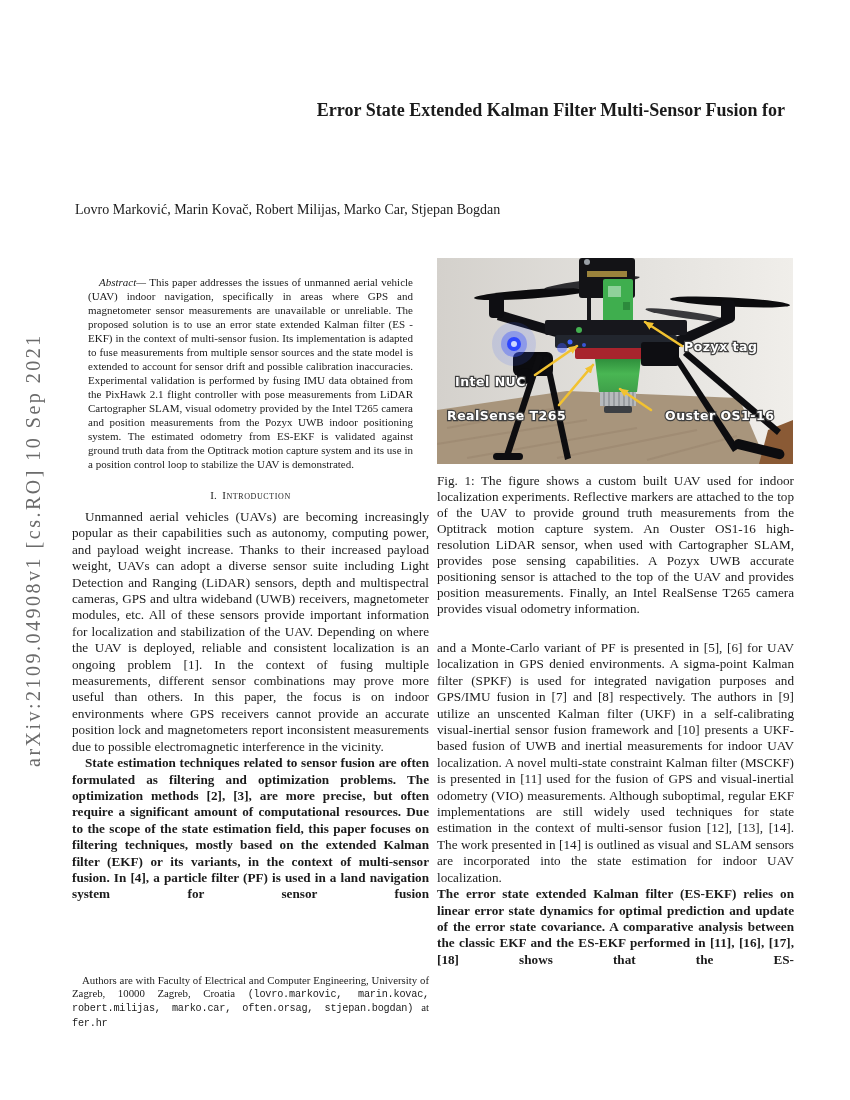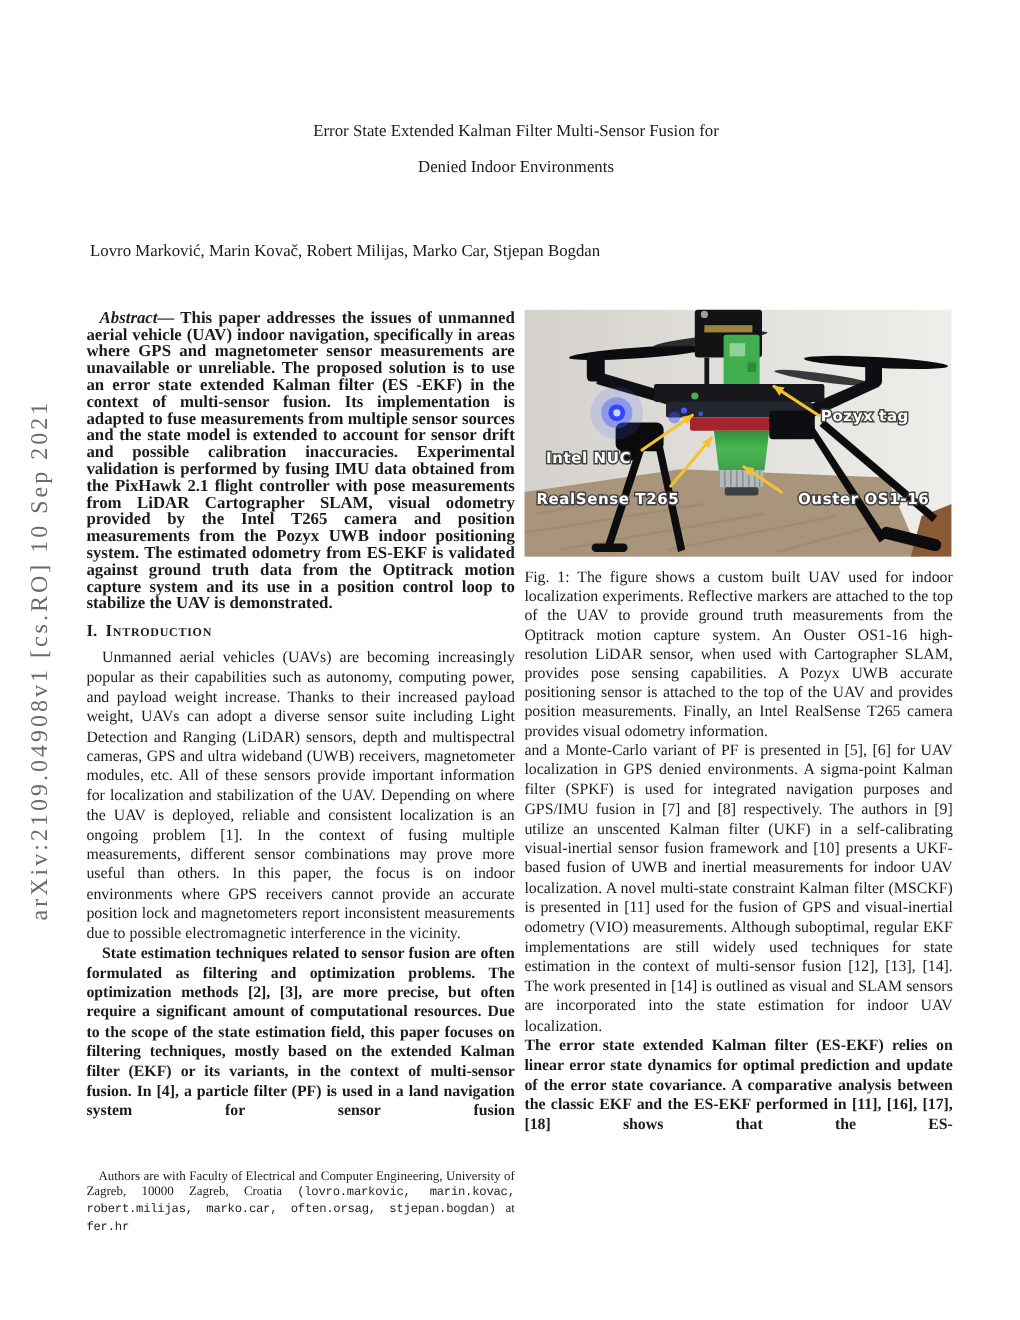--- a/index.html
+++ b/index.html
@@ -12,55 +12,55 @@
   .arxiv-watermark {
     position:absolute; left:22px; top:285px; height:530px;
     writing-mode:vertical-rl; transform:rotate(180deg);
     font-size:20px; letter-spacing:2.5px; color:#6b6b6b;
     text-align:center; white-space:nowrap;
   }
 
   
   .title {
     position:absolute; top:95px; left:75px; width:710px;
-    text-align:center; font-weight:normal; font-size:14px; line-height:30px;
+    text-align:right; font-weight:bold; font-size:18px; line-height:30px;
   }
   .authors {
     position:absolute; top:202px; left:75px; width:710px;
     text-align:left; font-size:14px;
   }
 
   
   .col { text-align:justify; }
   .col-left  { position:absolute; left:72px;  top:259px; width:357px; }
   .col-right { position:absolute; left:437px; top:258px; width:357px; }
 
   .abstract {
-    margin:0; font-size:14px; line-height:14px; font-weight:bold;
+    margin:16px; font-size:11px; line-height:14px; font-weight:normal;
     text-indent:11px;
   }
   .abstract-label { font-style:italic; }
 
   .section-heading {
-    margin:7px 0 5px 0; text-align:left; font-weight:bold;
-    font-size:14px; line-height:17px;
+    margin:7px 0 5px 0; text-align:center; font-weight:normal;
+    font-size:11px; line-height:17px;
   }
   .section-heading .sc { font-variant:small-caps; letter-spacing:0.6px; }
 
   .body-par { margin:0; font-size:13.2px; line-height:16.4px; }
   .indent { text-indent:13px; }
   .cont { text-align-last:justify;font-weight:bold; } 
 
   
   .figure { margin:0; padding:0; }
   .figure-image { display:block; width:356px; height:206px; }
   .figure-caption {
     margin:9px 0 0 0; font-size:13.2px; line-height:16px; text-align:justify;
   }
-  .rc-first { }
+  .rc-first { margin-top:23px; }
 
   .fig-label {
     font-family:"DejaVu Sans", sans-serif; font-weight:bold; font-size:12.5px;
     fill:#ffffff; stroke:#3f3f3f; stroke-width:2.4px; paint-order:stroke;
     letter-spacing:0.5px;
   }
   .fig-arrow { stroke-width:2.6; stroke-linecap:round; fill:none; }
 
   
   .footnote {
@@ -71,21 +71,20 @@
 </style>
 </head>
 <body>
 
 <div class="page">
 
   <div class="arxiv-watermark">arXiv:2109.04908v1  [cs.RO]  10 Sep 2021</div>
 
   <div class="title">
     <div>Error State Extended Kalman Filter Multi-Sensor Fusion for</div>
-    <div>Denied Indoor Environments</div>
   </div>
   <div class="authors">Lovro Marković, Marin Kovač, Robert Milijas, Marko Car, Stjepan Bogdan</div>
 
   <section class="col col-left">
     <p class="abstract"><span class="abstract-label">Abstract—</span><span> This paper addresses the issues of unmanned aerial vehicle (UAV) indoor navigation, specifically in areas where GPS and magnetometer sensor measurements are unavailable or unreliable. The proposed solution is to use an error state extended Kalman filter (ES -EKF) in the context of multi-sensor fusion. Its implementation is adapted to fuse measurements from multiple sensor sources and the state model is extended to account for sensor drift and possible calibration inaccuracies. Experimental validation is performed by fusing IMU data obtained from the PixHawk 2.1 flight controller with pose measurements from LiDAR Cartographer SLAM, visual odometry provided by the Intel T265 camera and position measurements from the Pozyx UWB indoor positioning system. The estimated odometry from ES-EKF is validated against ground truth data from the Optitrack motion capture system and its use in a position control loop to stabilize the UAV is demonstrated.</span></p>
 
     <h2 class="section-heading"><span>I.</span>&nbsp;&nbsp;<span class="sc">Introduction</span></h2>
 
     <p class="body-par indent">Unmanned aerial vehicles (UAVs) are becoming increasingly popular as their capabilities such as autonomy, computing power, and payload weight increase. Thanks to their increased payload weight, UAVs can adopt a diverse sensor suite including Light Detection and Ranging (LiDAR) sensors, depth and multispectral cameras, GPS and ultra wideband (UWB) receivers, magnetometer modules, etc. All of these sensors provide important information for localization and stabilization of the UAV. Depending on where the UAV is deployed, reliable and consistent localization is an ongoing problem [1]. In the context of fusing multiple measurements, different sensor combinations may prove more useful than others. In this paper, the focus is on indoor environments where GPS receivers cannot provide an accurate position lock and magnetometers report inconsistent measurements due to possible electromagnetic interference in the vicinity.</p>
     <p class="body-par indent cont">State estimation techniques related to sensor fusion are often formulated as filtering and optimization problems. The optimization methods [2], [3], are more precise, but often require a significant amount of computational resources. Due to the scope of the state estimation field, this paper focuses on filtering techniques, mostly based on the extended Kalman filter (EKF) or its variants, in the context of multi-sensor fusion. In [4], a particle filter (PF) is used in a land navigation system for sensor fusion</p>

